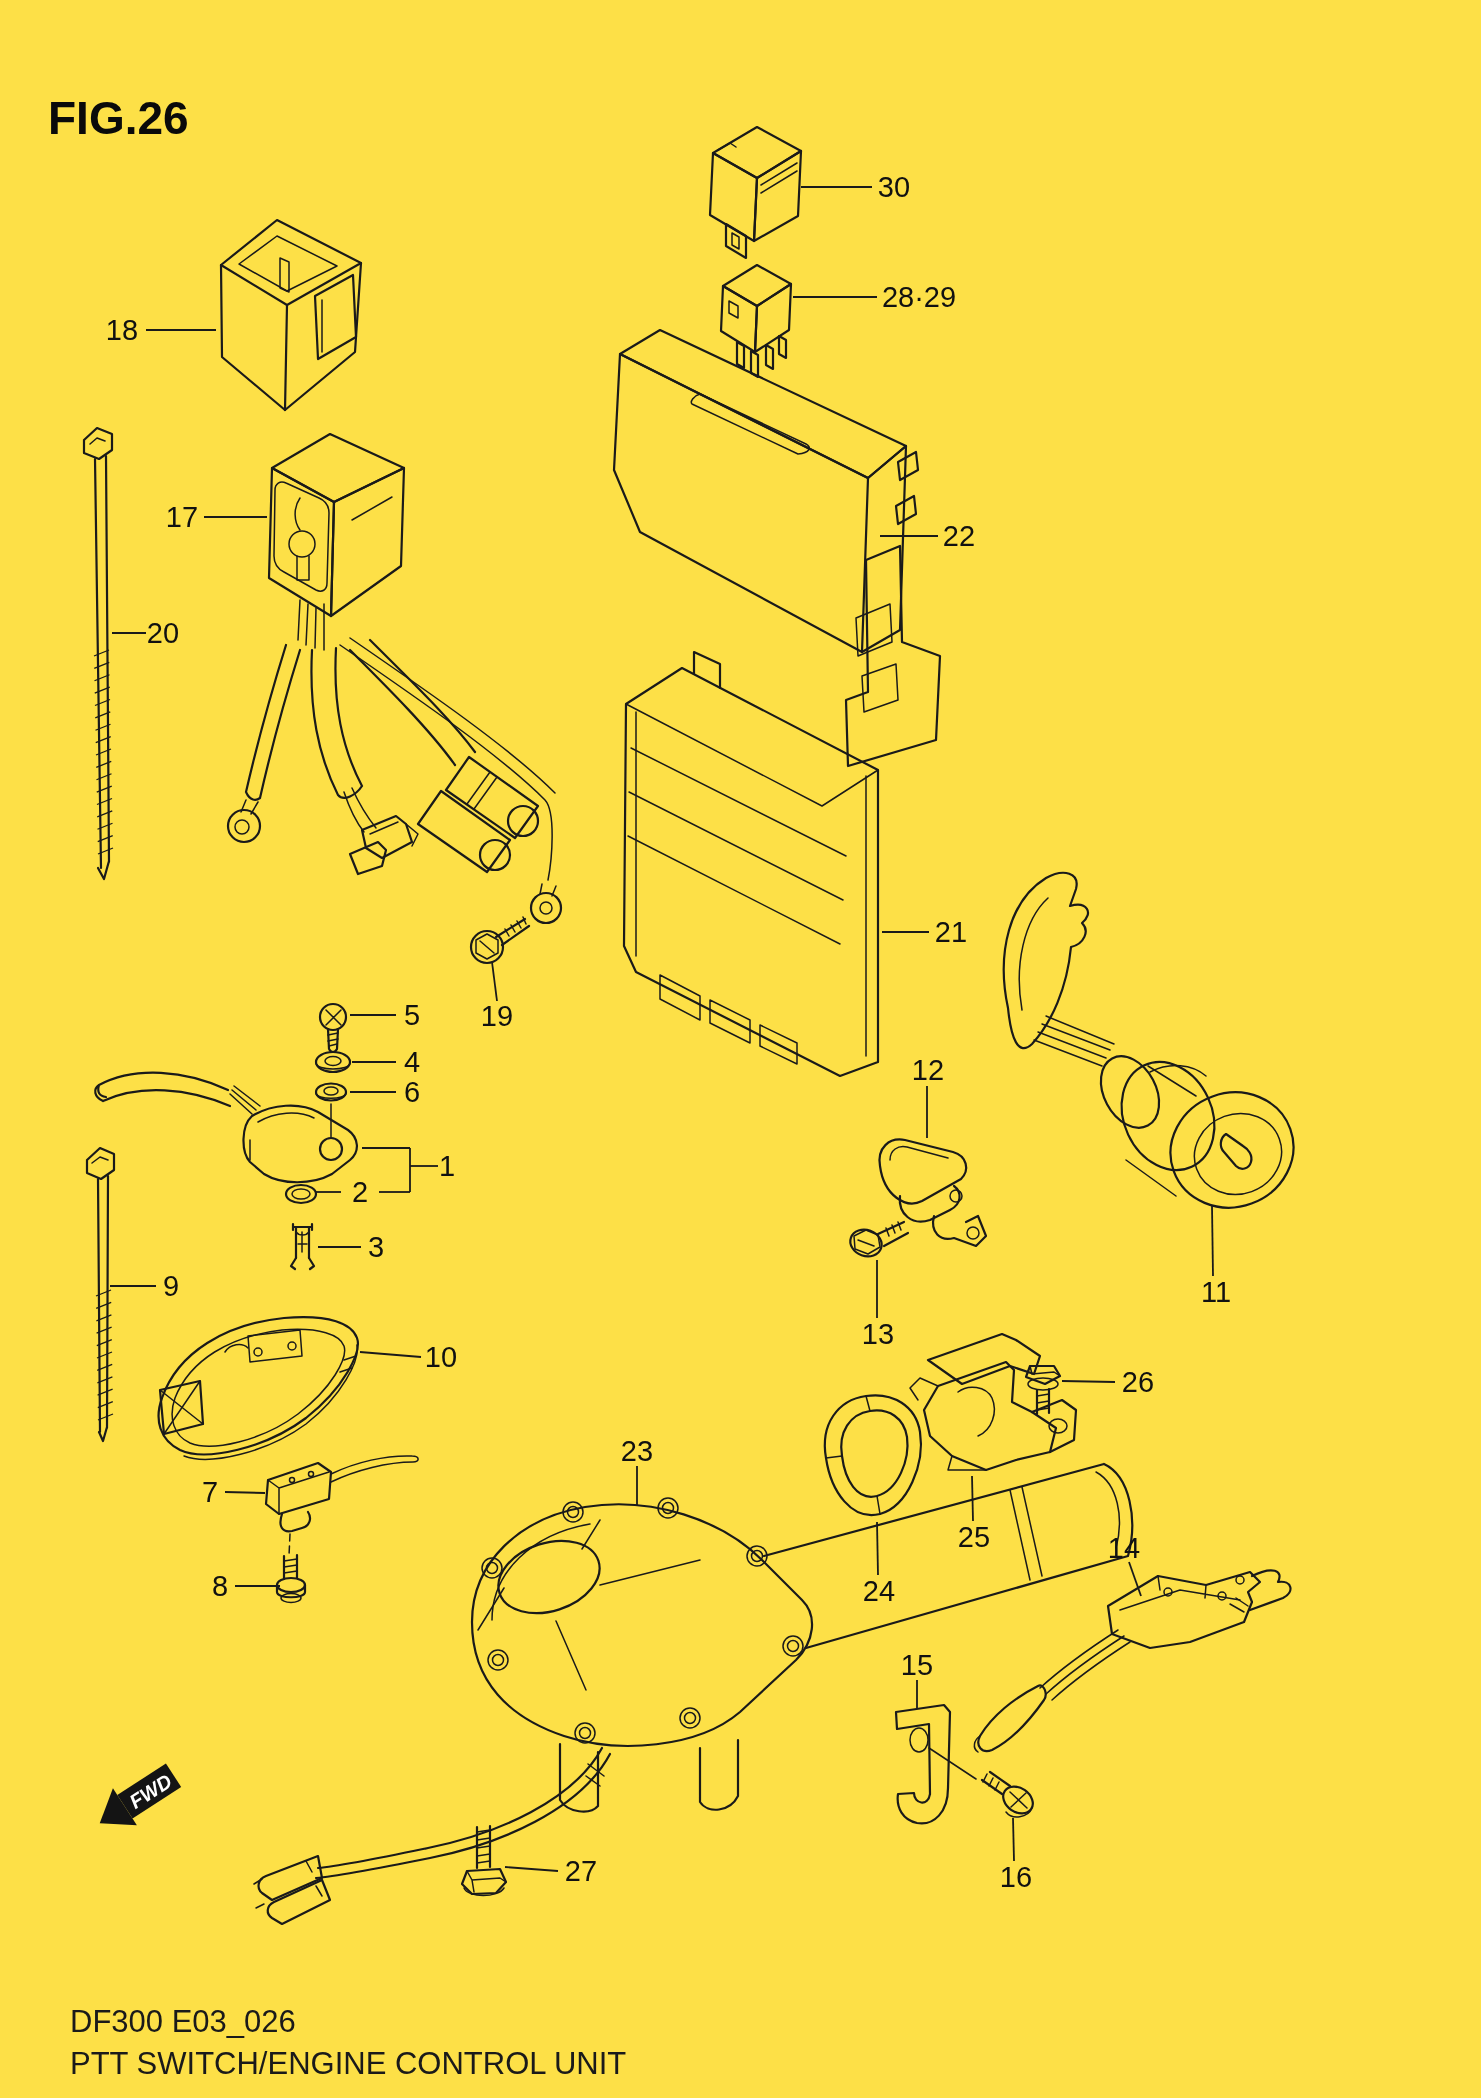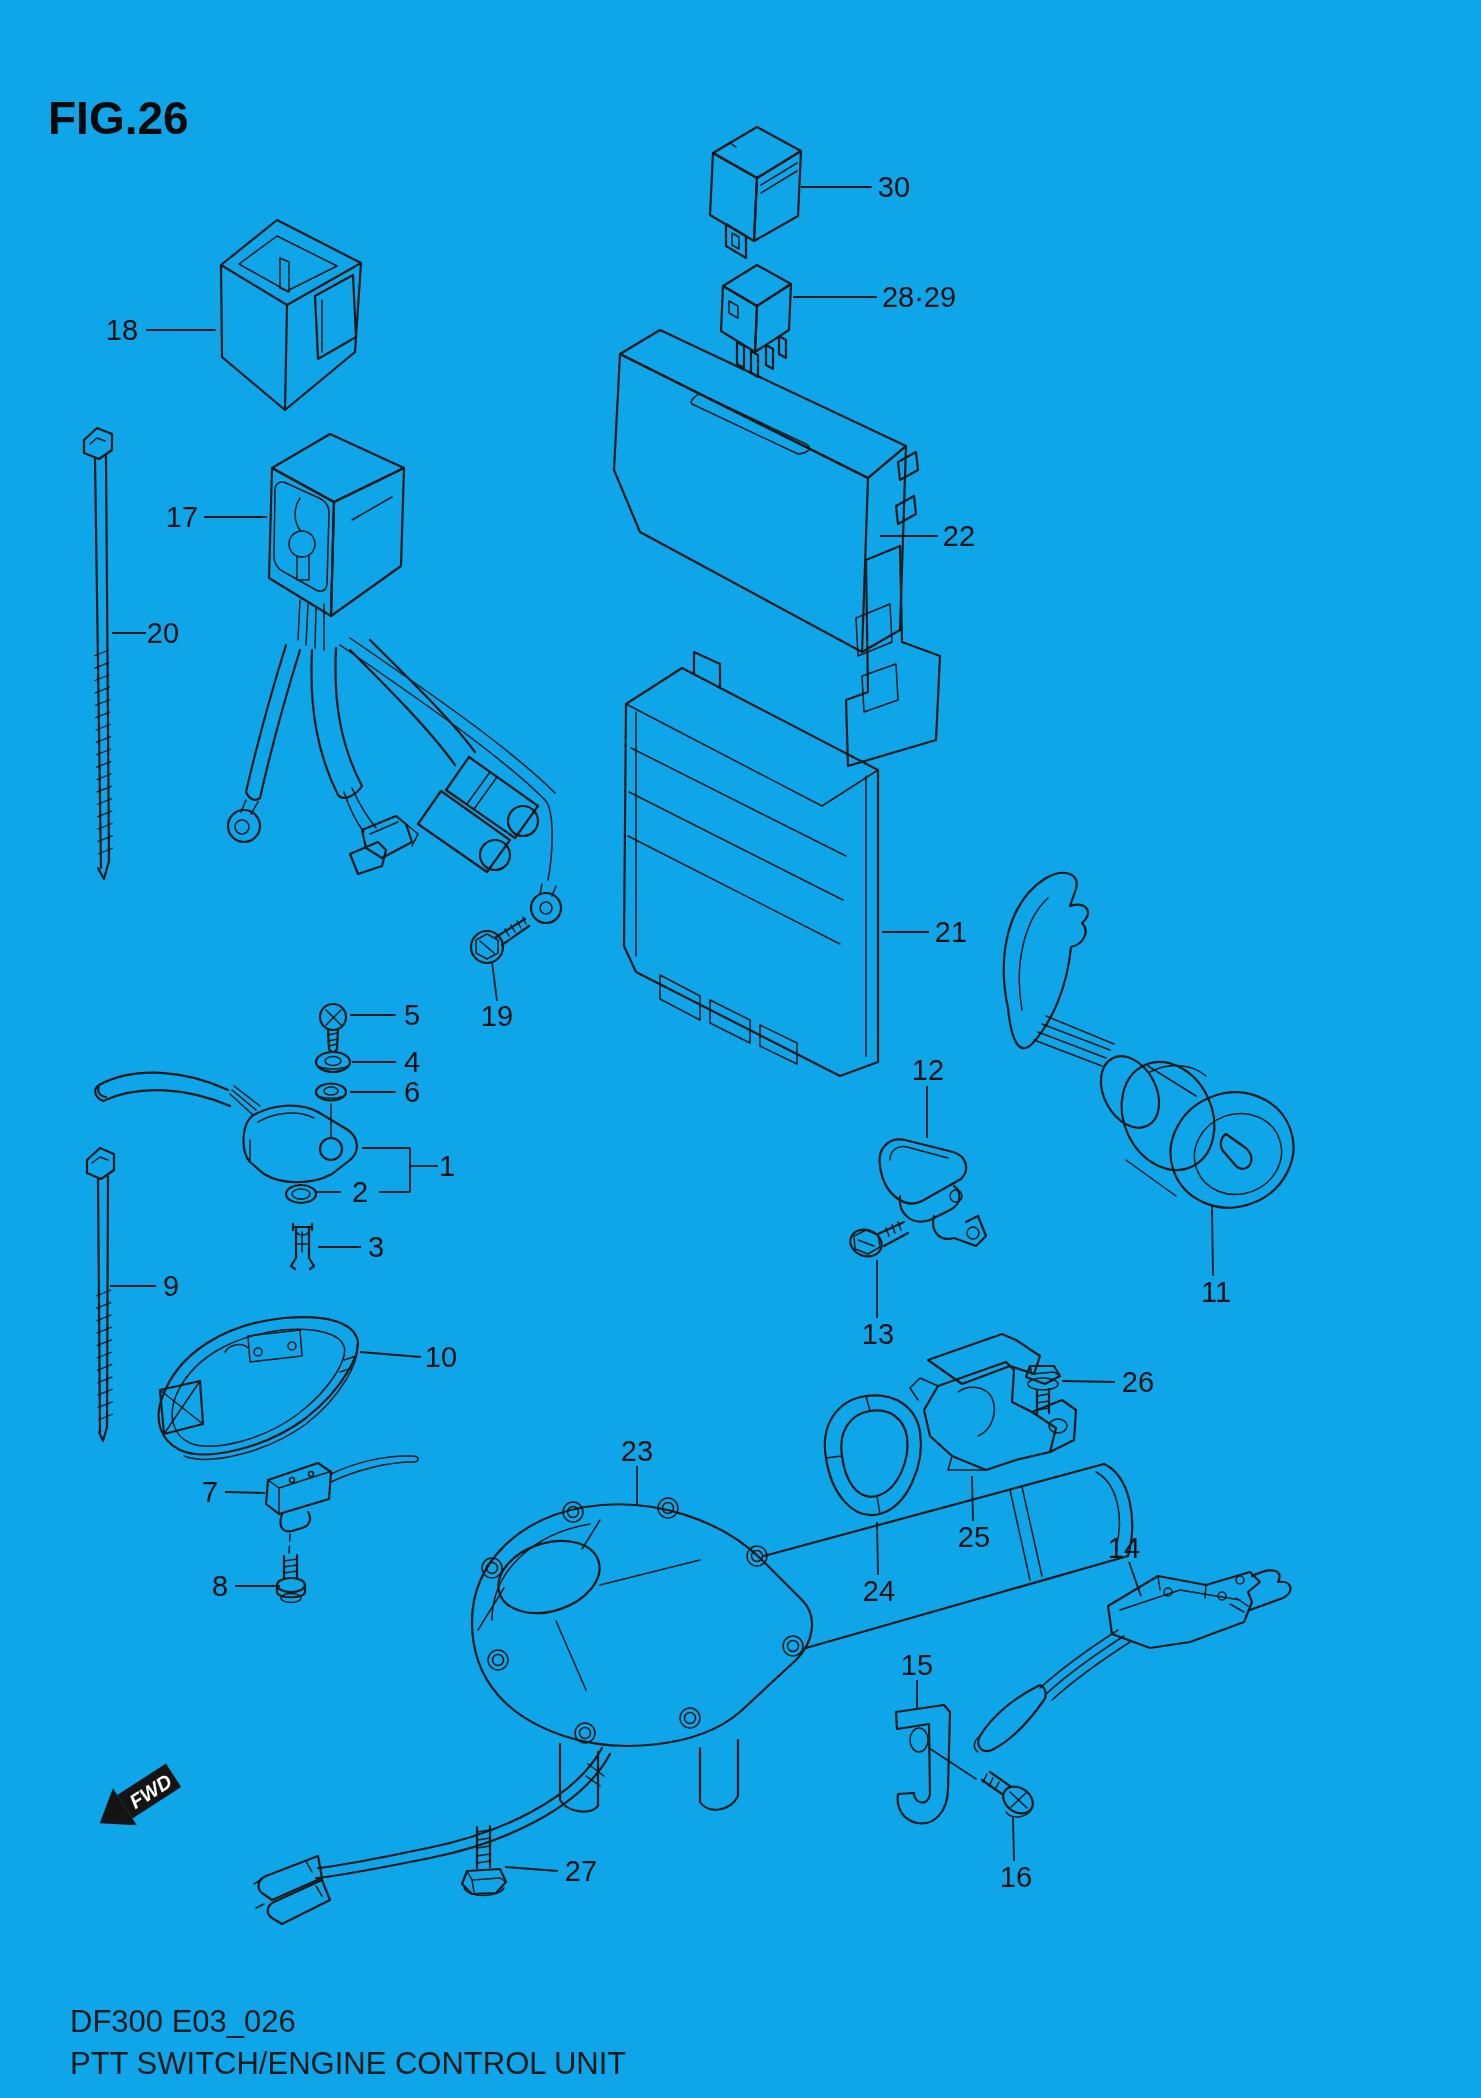--- a/index.html
+++ b/index.html
@@ -1,16 +1,16 @@
 <!DOCTYPE html>
 <html><head>
 <meta charset="utf-8">
 <style>
   html,body{margin:0;padding:0;background:#e8e8e8;}
-  .page{position:relative;width:1481px;height:2098px;background:#0ea5e9;overflow:hidden;
+  .page{position:relative;width:1481px;height:2098px;background:#fde047;overflow:hidden;
         font-family:"Liberation Sans",sans-serif;}
   svg{position:absolute;left:0;top:0;}
   .outline{fill:none;stroke:#1a1a1a;stroke-width:2.2;stroke-linejoin:round;stroke-linecap:round;}
   .thin{fill:none;stroke:#1a1a1a;stroke-width:1.5;stroke-linejoin:round;stroke-linecap:round;}
   .leader{stroke:#1a1a1a;stroke-width:1.8;}
   .hatchline{stroke:#1a1a1a;stroke-width:1.3;}
   .dashed{stroke-dasharray:7 5;}
   .callout-num{font:29px "Liberation Sans",sans-serif;fill:#111;text-anchor:middle;dominant-baseline:central;}
   .fig-title{font:bold 46px "Liberation Sans",sans-serif;fill:#0a0a0a;}
   .footer-text{font:31px "Liberation Sans",sans-serif;fill:#1a1a1a;}

